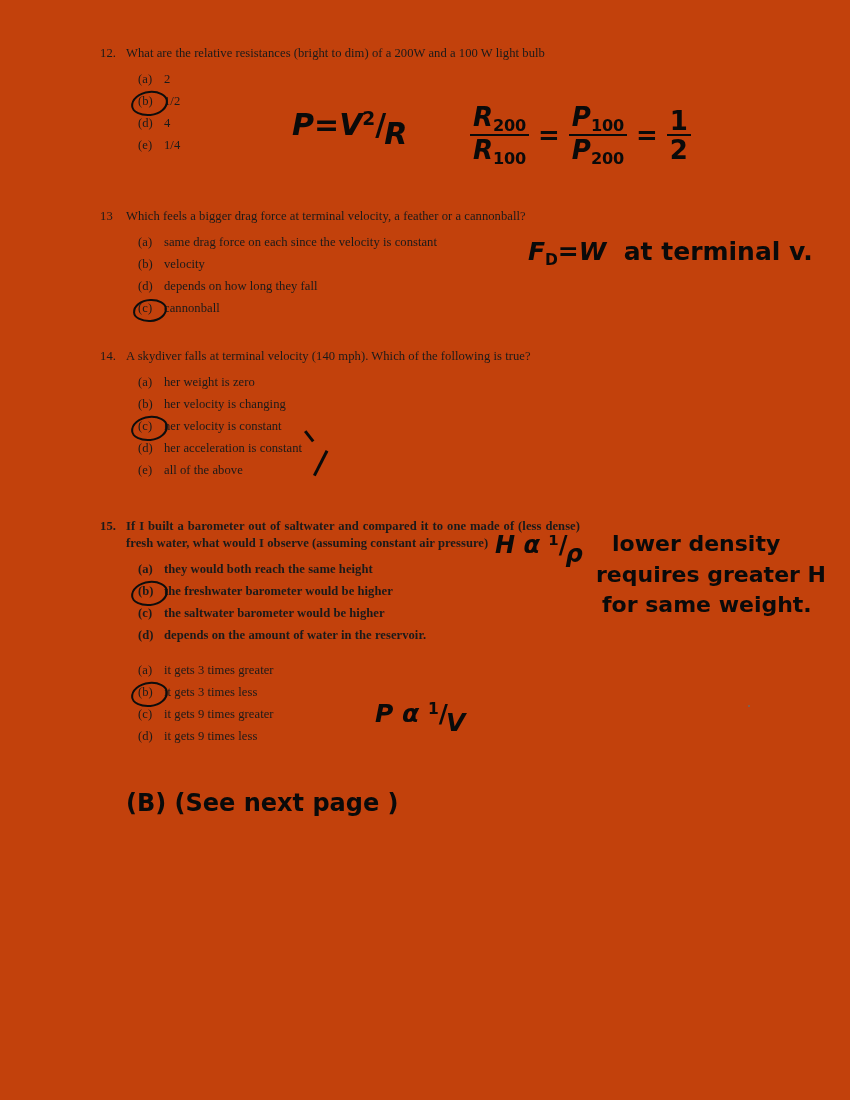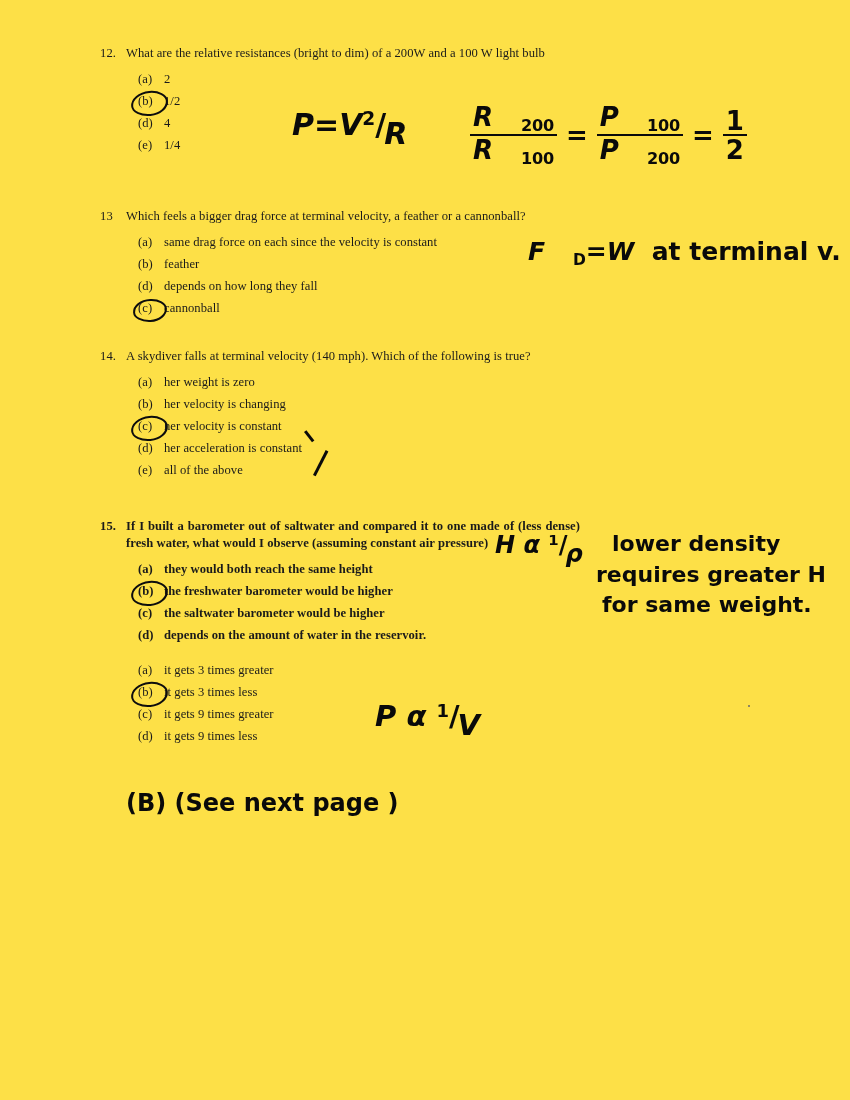--- a/index.html
+++ b/index.html
@@ -9,21 +9,21 @@
     background: #ffffff;
   }
   body {
     font-family: "Liberation Serif", "DejaVu Serif", serif;
     color: #1a1a1a;
   }
   #page {
     position: relative;
     width: 850px;
     height: 1100px;
-    background: #fde047;
+    background: #c2410c;
     overflow: hidden;
   }
 
   
   .qblock {
     position: absolute;
     left: 100px;
     width: 480px;
   }
   .qrow {
@@ -95,21 +95,20 @@
     color: #0a0a0a;
     font-weight: 600;
     white-space: nowrap;
     line-height: 1.12;
   }
   .hand .it { font-style: italic; }
   .sub {
     font-size: 0.62em;
     vertical-align: -0.32em;
     letter-spacing: -0.2px;
-    margin-left: 28px;
   }
   .sup {
     font-size: 0.62em;
     vertical-align: 0.52em;
   }
   
   .frac {
     display: inline-block;
     text-align: center;
     vertical-align: middle;
@@ -214,21 +213,21 @@
   <div class="qblock" style="top:208px;">
     <div class="qrow">
       <div class="qnum">13</div>
       <div class="qtext">Which feels a bigger drag force at terminal velocity, a feather or a cannonball?</div>
     </div>
     <div class="choices">
       <div class="choice">
         <span class="lbl">(a)</span><span>same drag force on each since the velocity is constant</span>
       </div>
       <div class="choice">
-        <span class="lbl">(b)</span><span>feather</span>
+        <span class="lbl">(b)</span><span>velocity</span>
       </div>
       <div class="choice">
         <span class="lbl">(d)</span><span>depends on how long they fall</span>
       </div>
       <div class="choice circled tight">
         <span class="lbl">(c)</span><span>cannonball</span>
       </div>
     </div>
   </div>
 
@@ -306,21 +305,21 @@
       </div>
       <div class="choice">
         <span class="lbl">(c)</span><span>it gets 9 times greater</span>
       </div>
       <div class="choice">
         <span class="lbl">(d)</span><span>it gets 9 times less</span>
       </div>
     </div>
   </div>
 
-  <div class="hand" style="left:375px; top:700px; font-size:29px;">
+  <div class="hand" style="left:375px; top:700px; font-size:25px;">
     <span class="it">P</span>&nbsp;<span class="it">α</span>&nbsp;<span class="slashfrac"><span class="sup">1</span><span>/</span><span class="it lo">V</span></span>
   </div>
 
   <div class="hand" style="left:126px; top:790px; font-size:24px;">(B) (See next page )</div>
 
   <div class="speck" style="left:748px; top:705px;"></div>
 
 </div>
 
 </body></html>

